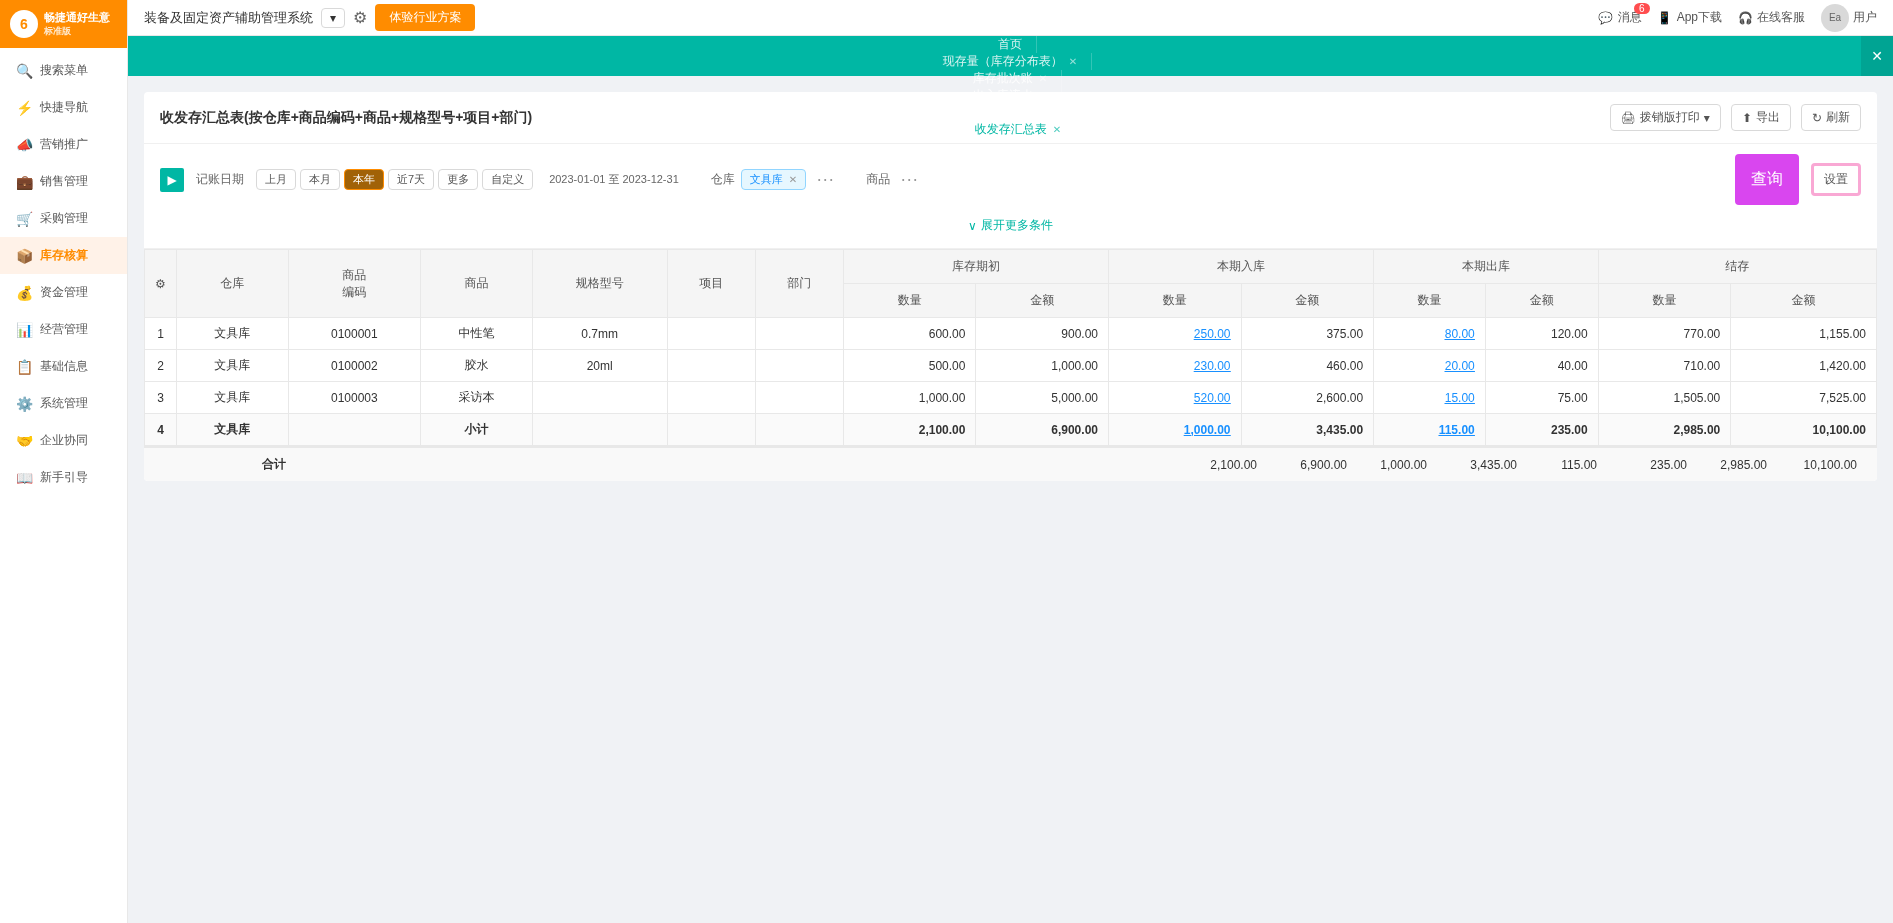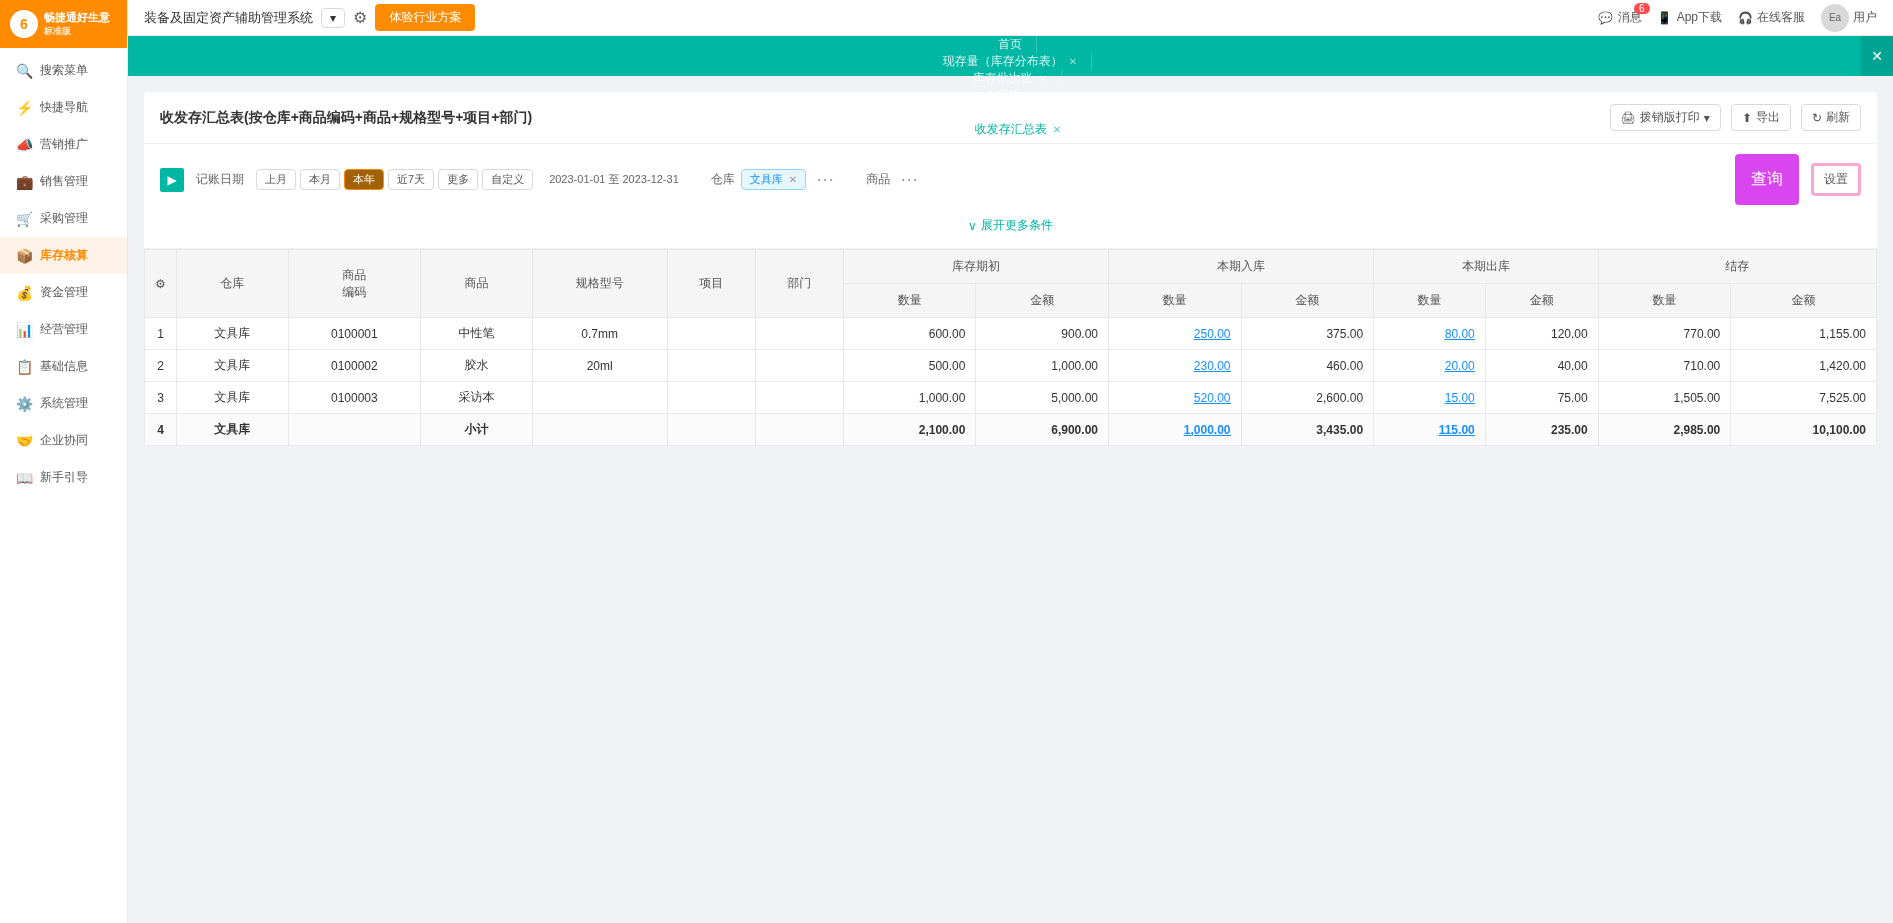--- a/index.html
+++ b/index.html
@@ -359,15 +359,29 @@
               <td class="right"><strong>3,435.00</strong></td>
               <td class="right link"><u><strong>115.00</strong></u></td>
               <td class="right"><strong>235.00</strong></td>
               <td class="right"><strong>2,985.00</strong></td>
               <td class="right"><strong>10,100.00</strong></td>
             </tr>
           </tfoot>
         </table>
       </div>
 
+      <div class="table-footer">
+        <div class="footer-label">
+          <strong>合计</strong>
+        </div>
+        <div style="flex:1"></div>
+        <div style="width:80px;text-align:right;padding-right:10px;">2,100.00</div>
+        <div style="width:90px;text-align:right;padding-right:10px;">6,900.00</div>
+        <div style="width:80px;text-align:right;padding-right:10px;">1,000.00</div>
+        <div style="width:90px;text-align:right;padding-right:10px;">3,435.00</div>
+        <div style="width:80px;text-align:right;padding-right:10px;">115.00</div>
+        <div style="width:90px;text-align:right;padding-right:10px;">235.00</div>
+        <div style="width:80px;text-align:right;padding-right:10px;">2,985.00</div>
+        <div style="width:90px;text-align:right;padding-right:10px;">10,100.00</div>
+      </div>
     </div>
   </div>
 </div>
 
 </body></html>

